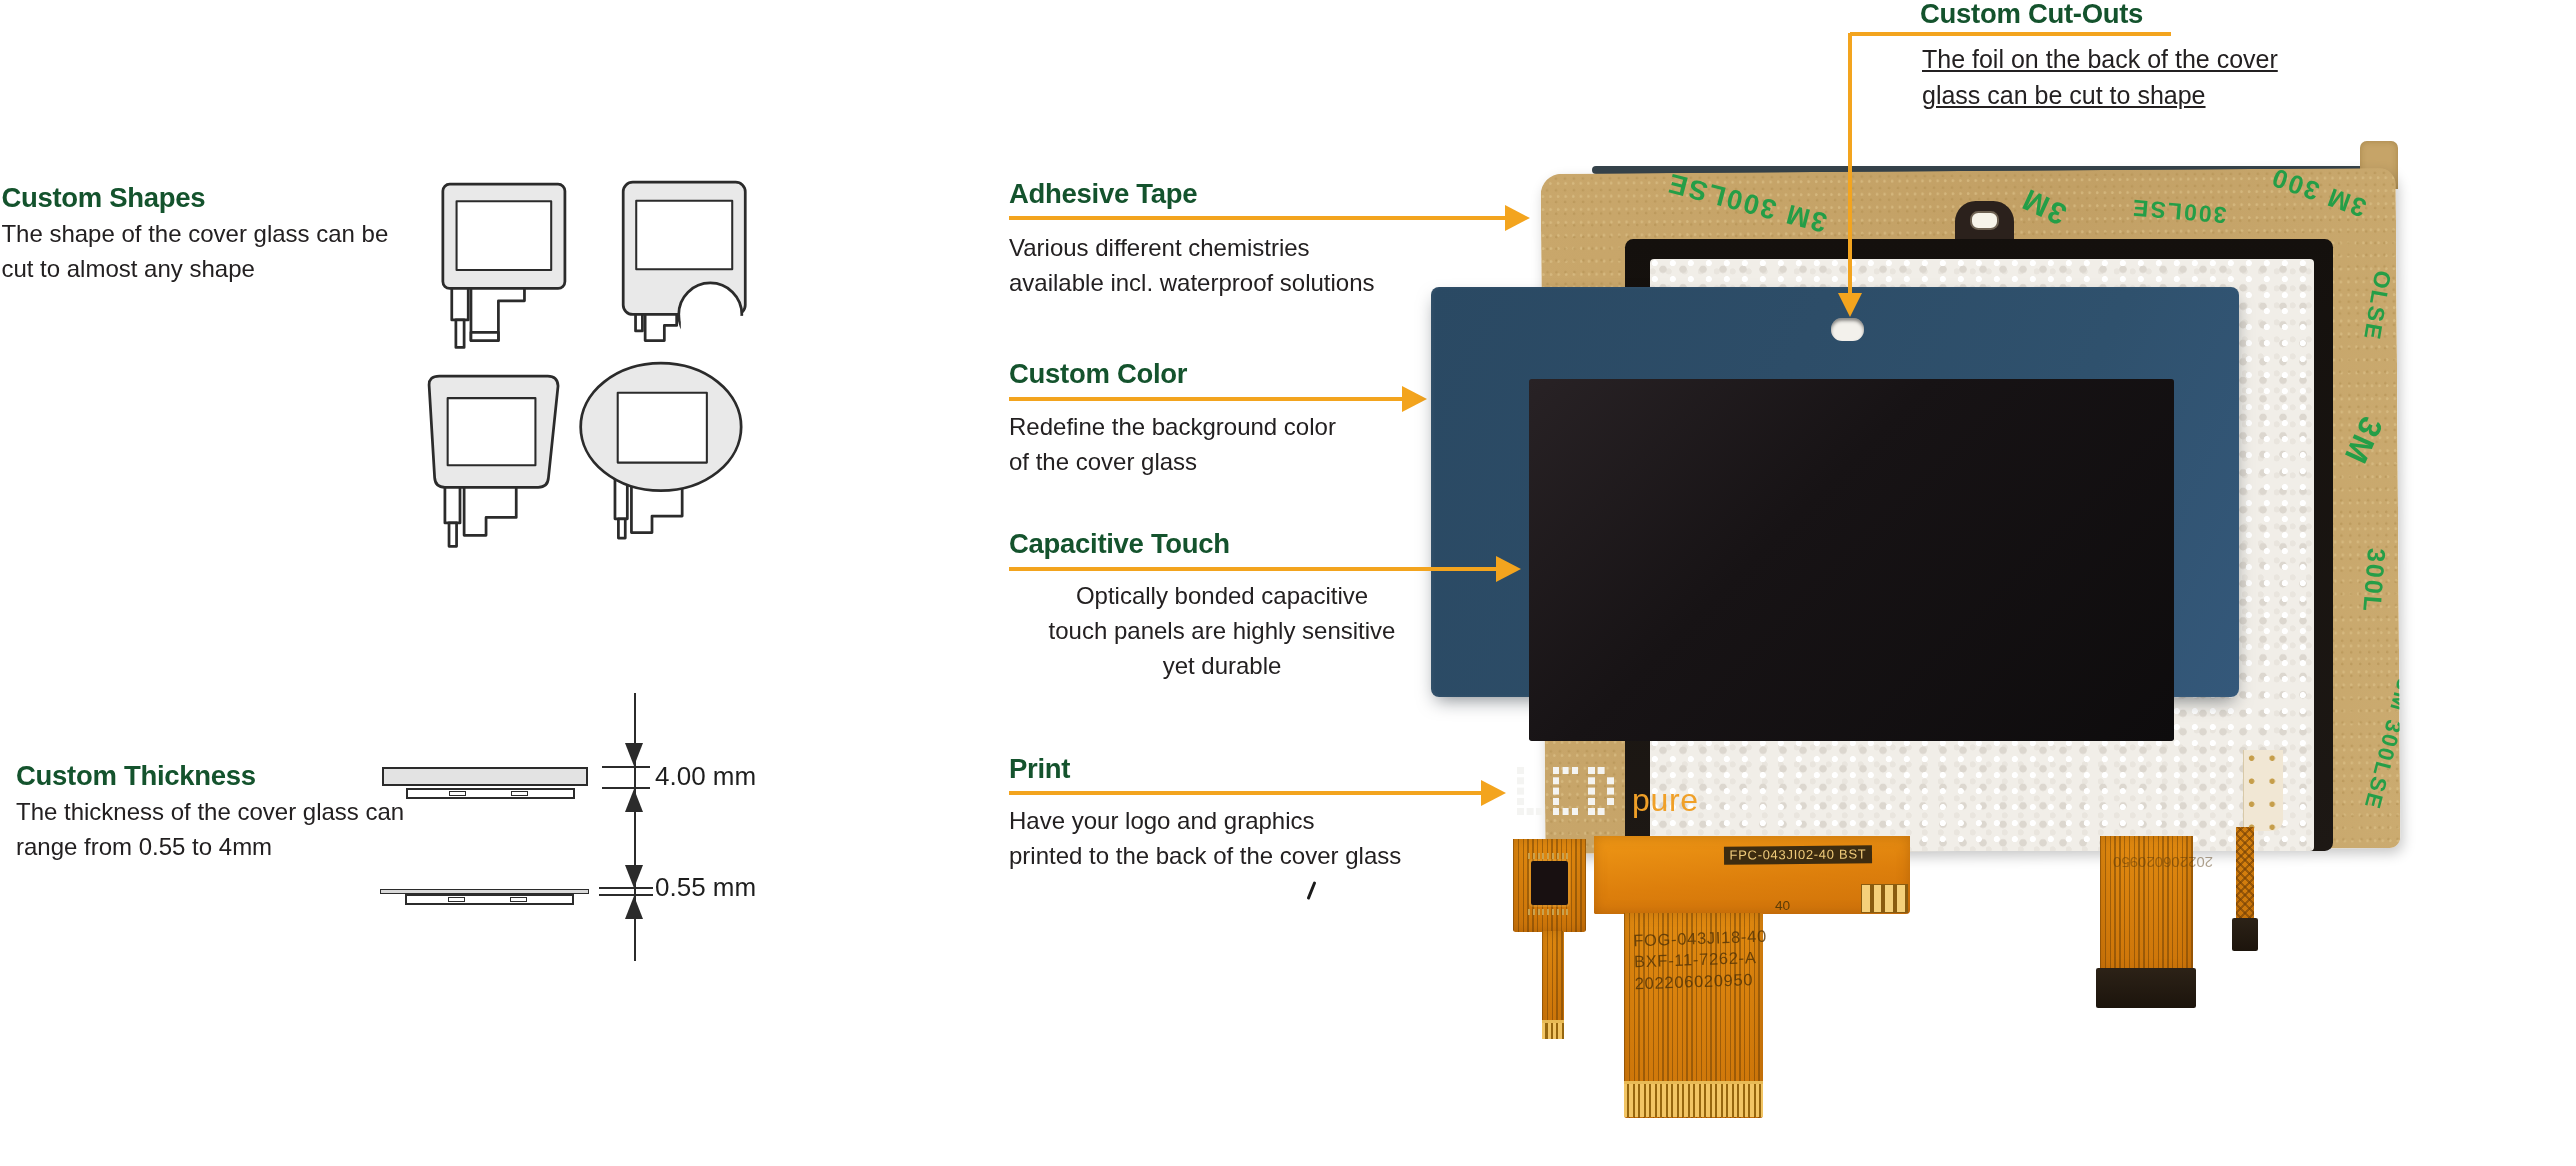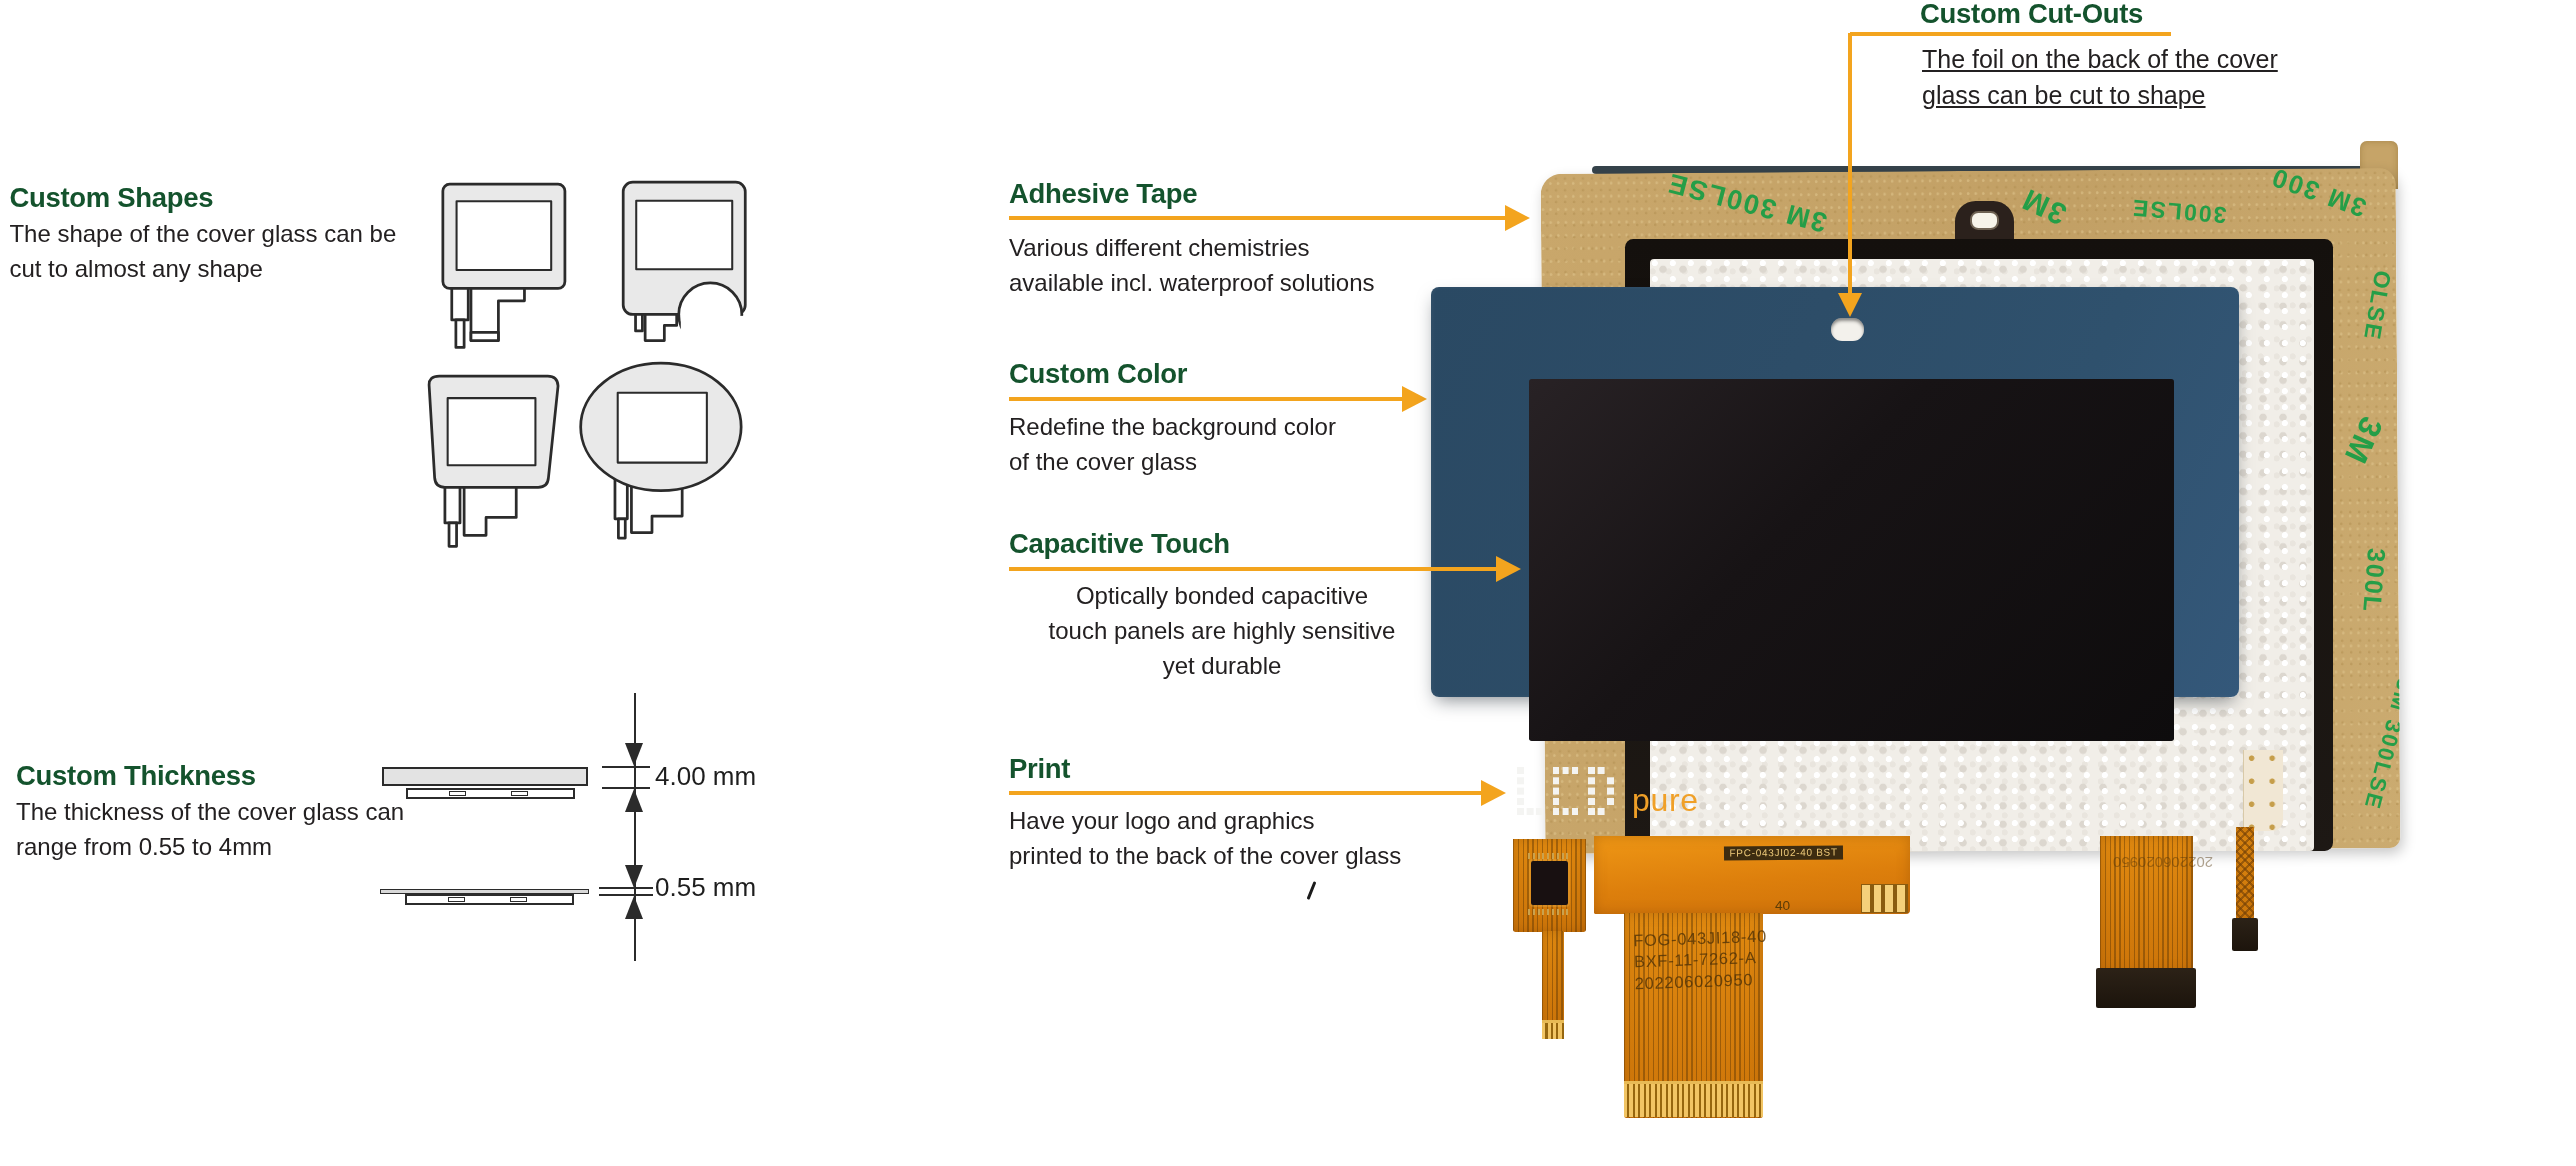--- a/index.html
+++ b/index.html
@@ -84,21 +84,21 @@
   
   .flex { position:absolute; z-index:6;
           background:linear-gradient(175deg,#ef9715 0%, #dd7f0c 55%, #cf720a 100%);
           box-shadow:inset 0 0 12.4px rgba(120,60,0,.35); }
   .vtrace { background-image:repeating-linear-gradient(90deg, rgba(92,54,4,.45) 0 1.4px, transparent 1.4px 4.8px),
             linear-gradient(175deg,#e18a10,#cc7409); }
   .chip { position:absolute; background:#181011; border-radius:2.1px; box-shadow:0 0 0 2.1px rgba(240,190,90,.25); }
   .pins { position:absolute; height:6.2px; background:repeating-linear-gradient(90deg,#caa24e 0 2.1px, transparent 2.1px 4.8px); }
   .fingers { position:absolute; background:repeating-linear-gradient(90deg,#f2c564 0 3.4px,#96660e 3.4px 5.5px);
              border-top:3.4px solid #e8ba55; z-index:7; }
-  .fpc-label { position:absolute; z-index:7; background:#3d2c10; color:#edc979; font-size:10px;
+  .fpc-label { position:absolute; z-index:7; background:#3d2c10; color:#edc979; font-size:13px;
                padding:1.4px 5.5px; letter-spacing:0.7px; transform:rotate(-0.5deg); white-space:nowrap; }
   .fog-text { position:absolute; z-index:7; color:rgba(80,50,6,.8); font-size:16.5px; line-height:1.3;
               letter-spacing:0.7px; transform:rotate(-2deg); white-space:pre-line; }
   .pin40 { position:absolute; z-index:7; color:#5d3c06; font-size:13.7px; }
   .pads { position:absolute; z-index:7; width:47px; height:29px; border:1.4px solid #8a5c10;
           background:repeating-linear-gradient(90deg,#f5d07a 0 7.6px, #8a5c10 7.6px 11.7px); }
   .connector { position:absolute; z-index:7; background:linear-gradient(#2c2217,#1c140c); border-radius:2.1px; }
   .xhatch { background:
       repeating-linear-gradient(45deg, rgba(110,62,6,.55) 0 2.1px, transparent 2.1px 6.2px),
       repeating-linear-gradient(-45deg, rgba(110,62,6,.55) 0 2.1px, transparent 2.1px 6.2px),
@@ -108,21 +108,21 @@
   .hair { position:absolute; left:1310px; top:881px; width:2.7px; height:19px; background:#1b1b1b;
           border-radius:1.4px; transform:rotate(22deg); z-index:9; }
 
   svg.shapes { position:absolute; left:412px; top:165px; z-index:1; }
 </style>
 </head>
 <body>
 
 <div class="canvas">
 
-  <div class="sec" style="left:1.4px; top:184px; width:412px;margin-left:8px;">
+  <div class="sec" style="left:1.4px; top:184px; width:412px;">
     <h2>Custom Shapes</h2>
     <p style="margin-top:4.1px;">The shape of the cover glass can be
 cut to almost any shape</p>
   </div>
 
   <div class="sec" style="left:16px; top:762px; width:419px;">
     <h2>Custom Thickness</h2>
     <p style="margin-top:4.1px;">The thickness of the cover glass can
 range from 0.55 to 4mm</p>
   </div>

